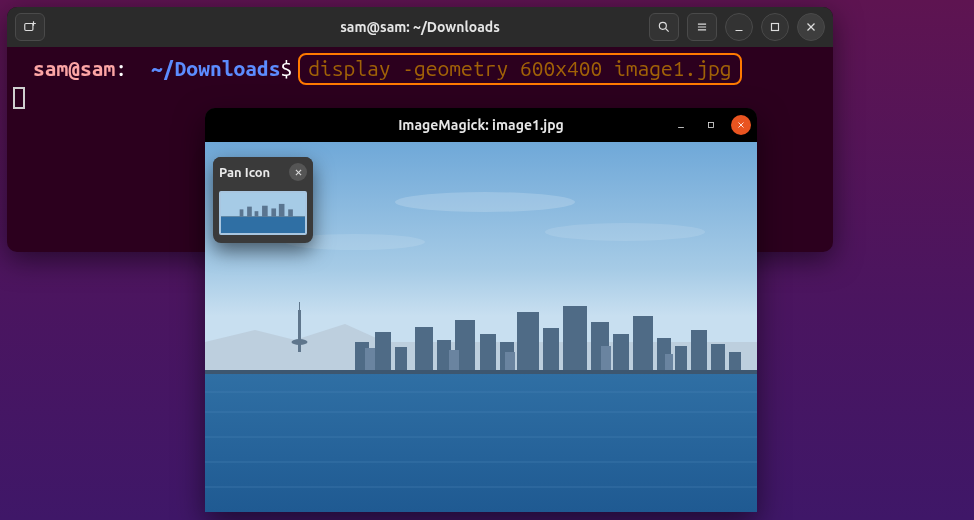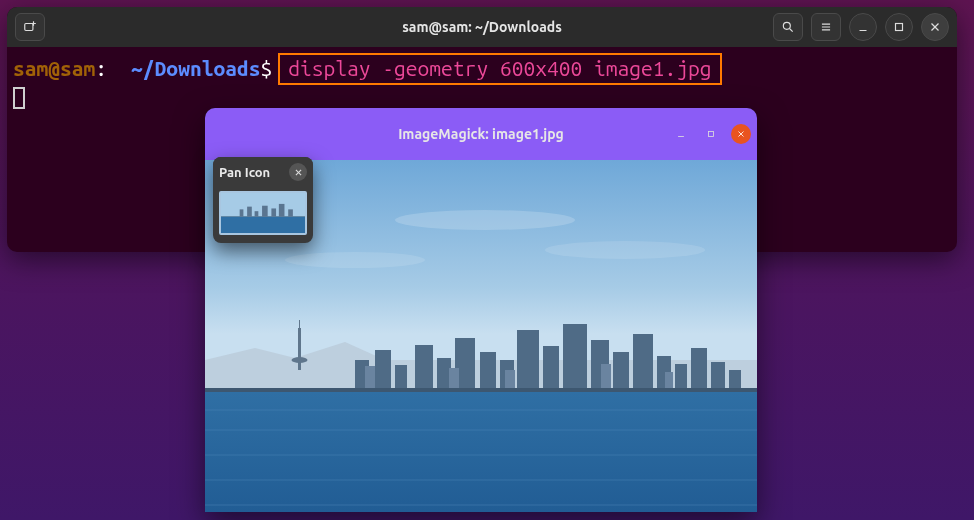--- a/index.html
+++ b/index.html
@@ -9,21 +9,21 @@
     background: linear-gradient(180deg, #5e1451 0%, #4a1560 60%, #3f1768 100%);
     font-family: "Ubuntu", "DejaVu Sans", sans-serif;
     position: relative;
     overflow: hidden;
   }
 
   
   .terminal-window {
     position: absolute;
     left: 7px; top: 7px;
-    width: 950px; height: 245px;
+    width: 826px; height: 245px;
     background: #2c001e;
     border-radius: 10px;
     box-shadow: 0 8px 28px rgba(0,0,0,.5);
     overflow: hidden;
   }
   .terminal-titlebar {
     height: 40px;
     background: #2b2b2b;
     display: flex;
     align-items: center;
@@ -49,50 +49,50 @@
   .tb-btn.close-dark { background: #3e3e3e; }
   .tb-btn svg { width: 14px; height: 14px; }
 
   .terminal-body {
     padding: 6px 6px;
     font-family: "Ubuntu Mono", "DejaVu Sans Mono", monospace;
     font-size: 21px;
     line-height: 26px;
     color: #fff;
   }
-  .prompt-user { color: #a16207; font-weight: bold; }
+  .prompt-user { color: #fca5a5; font-weight: bold; margin-left: 20px; }
   .prompt-path { color: #5c8cff; font-weight: bold; margin-left: 24px; }
   .prompt-line { display: flex; align-items: baseline; flex-wrap: wrap; }
   .cmd-highlight {
     border: 2px solid #ff7a00;
-    border-radius: 0;
+    border-radius: 8px;
     padding: 0 8px 2px 8px;
     margin-left: 6px;
-    color: #ec4899;
+    color: #a16207;
   }
   .cursor {
     width: 12px; height: 22px;
     border: 2px solid #cfcfcf;
     display: inline-block;
     margin-top: 2px;
   }
 
   
   .image-window {
     position: absolute;
     left: 205px; top: 108px;
     width: 552px; height: 404px;
     background: #1f1f1f;
     border-radius: 10px 10px 0 0;
     box-shadow: 0 12px 30px rgba(0,0,0,.5);
     overflow: hidden;
   }
   .image-titlebar {
-    height: 52px;
-    background: #8b5cf6;
+    height: 34px;
+    background: #000000;
     display: flex; align-items: center; justify-content: flex-end;
     padding: 0 6px; gap: 10px;
     position: relative;
     color: #e6e6e6; font-size: 14px; font-weight: 600;
   }
   .image-title { position: absolute; left: 0; right: 0; text-align: center; pointer-events: none; }
   .win-btn {
     width: 20px; height: 20px;
     border-radius: 50%;
     display: flex; align-items: center; justify-content: center;

